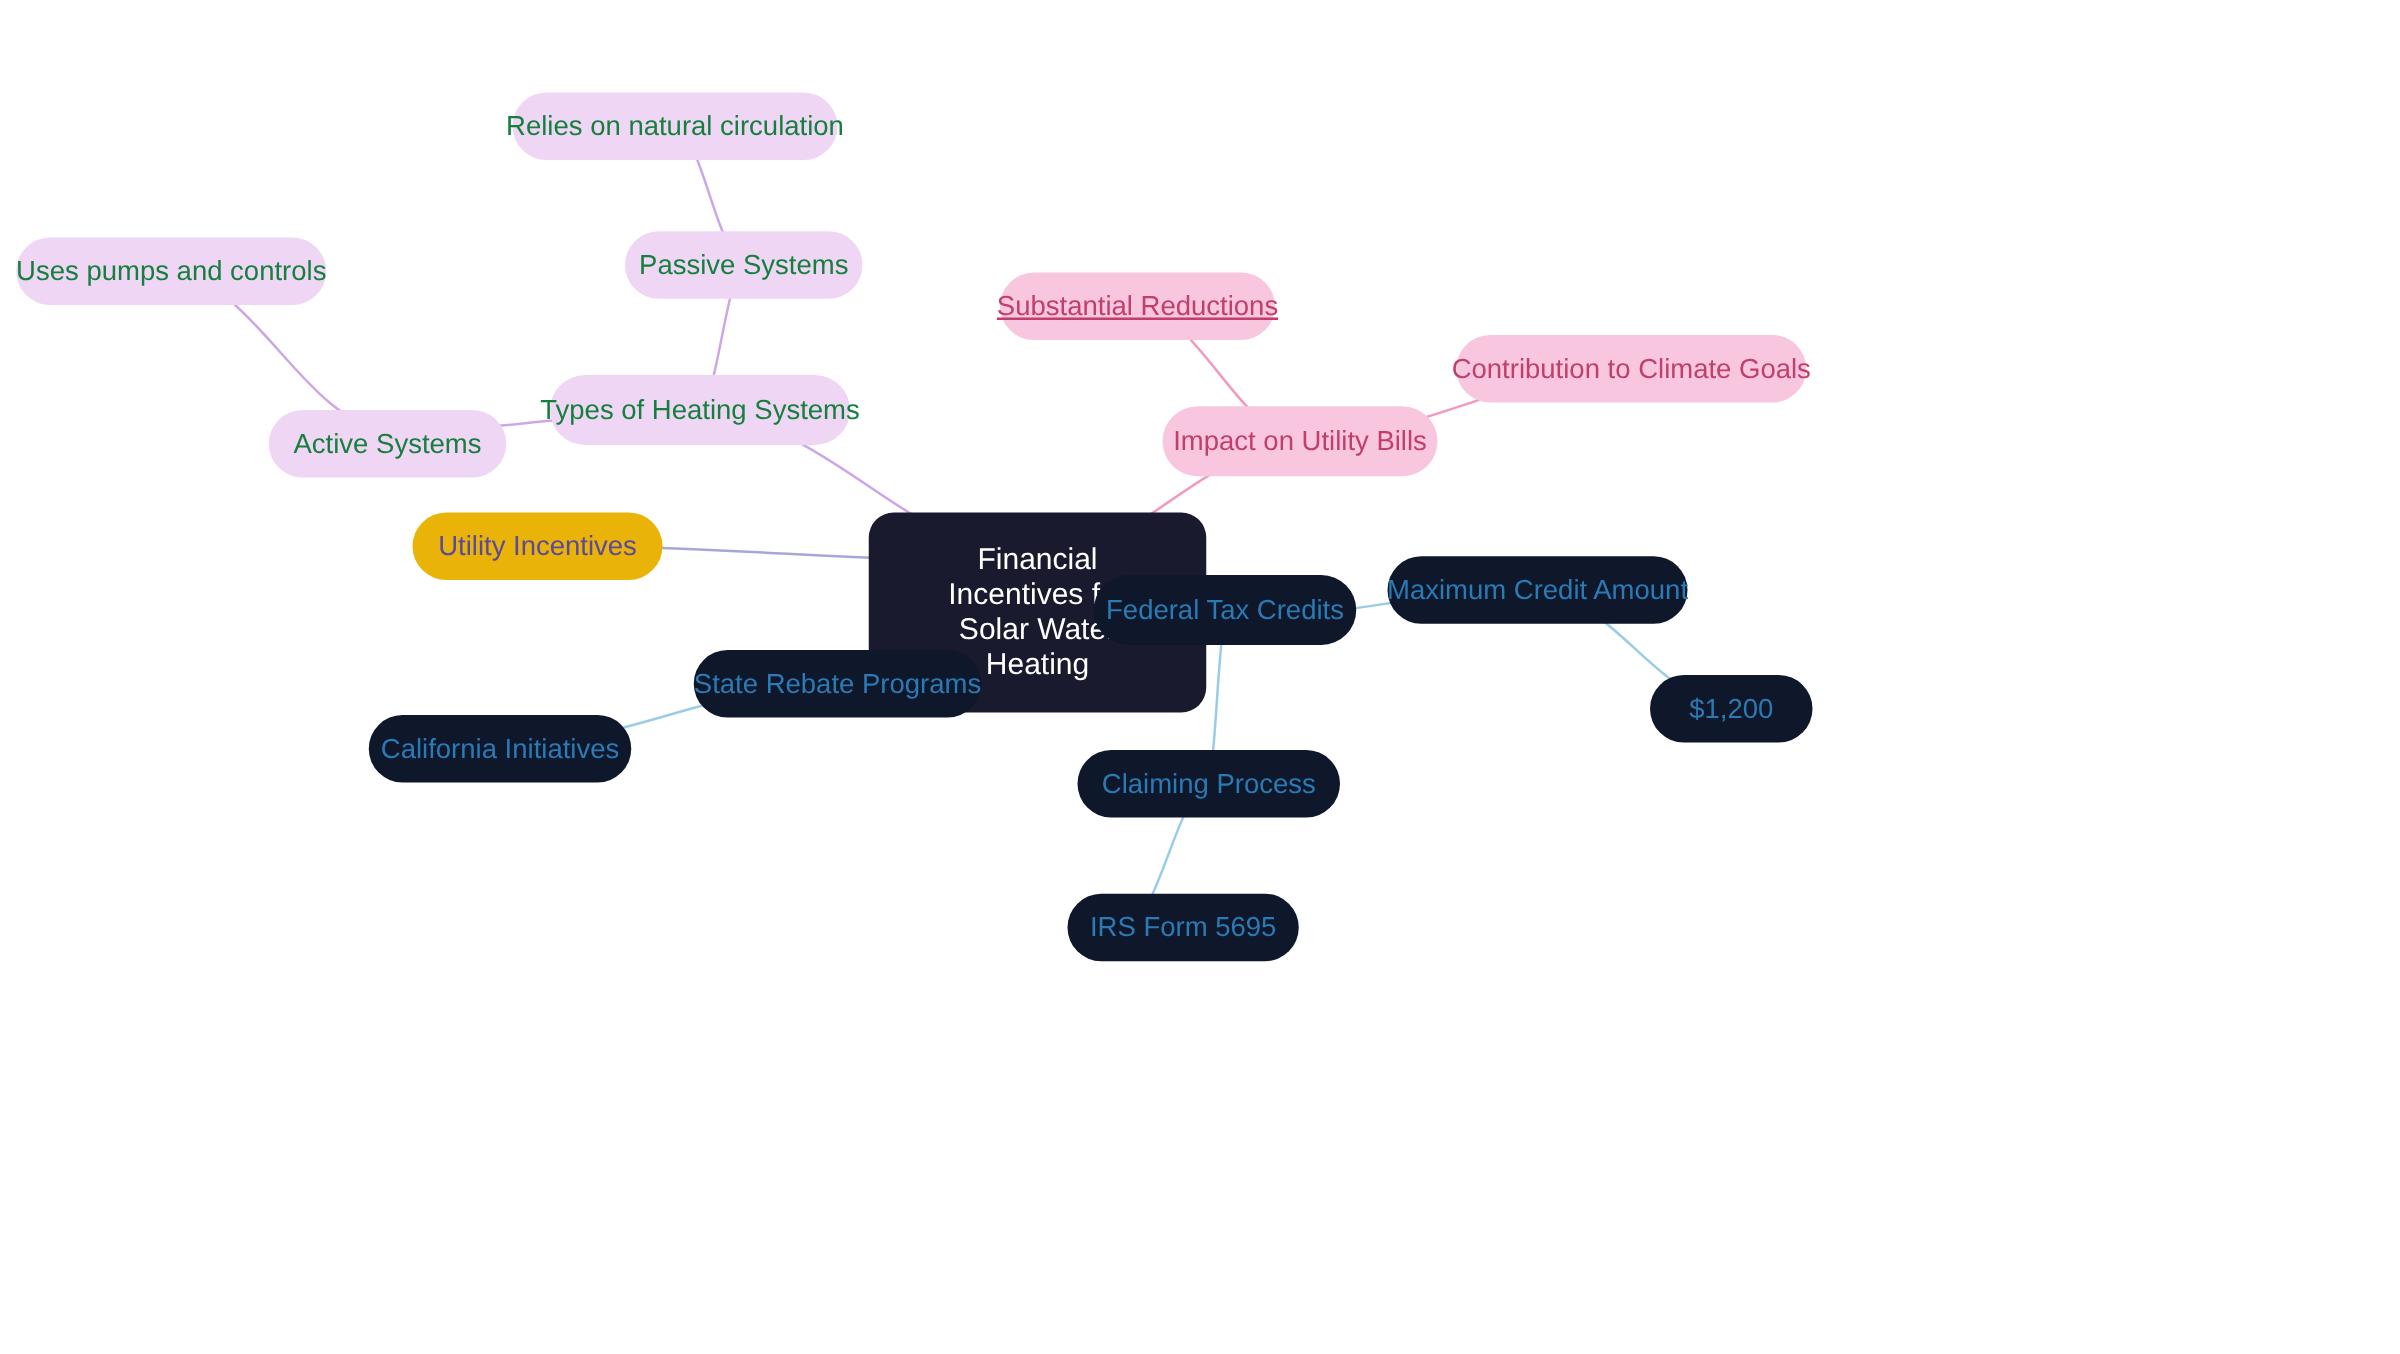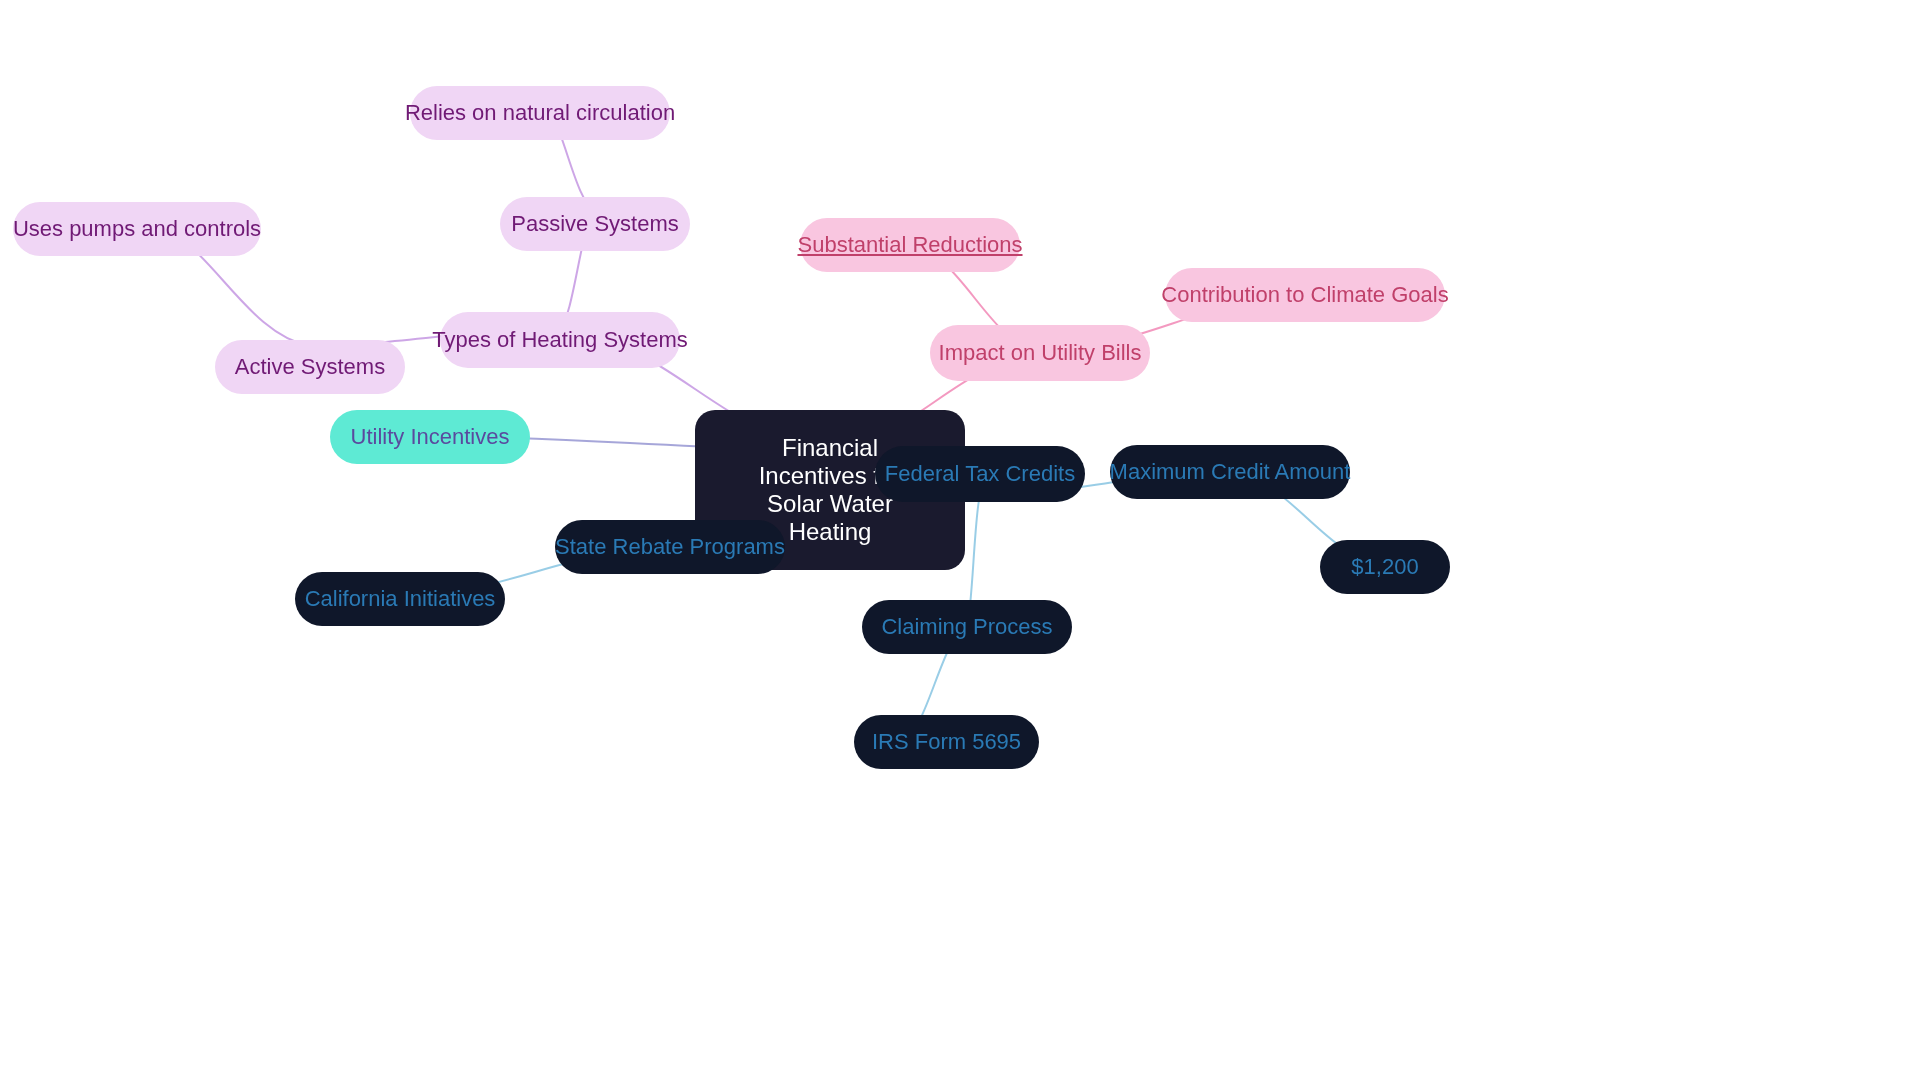--- a/index.html
+++ b/index.html
@@ -43,36 +43,35 @@
       font-size: 24px;
       font-weight: 500;
       border-radius: 20px;
       padding: 24px 40px;
       white-space: normal;
       width: 270px;
       text-align: center;
     }
     .node-purple-light {
       background: #f0d6f5;
-      color: #701a75;
+      color: #15803d;
       border: none;
-      margin-top: 12px;
     }
     .node-pink {
       background: #f9c6e0;
       color: #c0406a;
       border: none;
     }
     .node-blue-light {
       background: #0f172a;
       color: #2a7ab5;
       border: none;
     }
     .node-lavender {
-      background: #5eead4;
+      background: #eab308;
       color: #5a4a9e;
       border: none;
     }
   </style>
 </head>
 <body>
 
 <div class="mindmap-container">
   <svg class="connections" id="connections-svg">
       <path d="M 830 450 C 722 437.8, 668 340.2, 560 328" stroke="#c090e0" stroke-width="2" fill="none" opacity="0.8"></path>
@@ -98,19 +97,19 @@
       <div class="node node-purple-light" style="left: 500px; top: 185px; width: 190px; min-height: 52px;">Passive Systems</div>
       <div class="node node-purple-light" style="left: 410px; top: 74px; width: 260px; min-height: 52px;">Relies on natural circulation</div>
       <div class="node node-purple-light" style="left: 215px; top: 328px; width: 190px; min-height: 52px;">Active Systems</div>
       <div class="node node-purple-light" style="left: 13px; top: 190px; width: 248px; min-height: 52px;">Uses pumps and controls</div>
       <div class="node node-pink" style="left: 930px; top: 325px; width: 220px; min-height: 56px;">Impact on Utility Bills</div>
       <div class="node node-pink" style="left: 800px; top: 218px; width: 220px; min-height: 52px; text-decoration: underline;">Substantial Reductions</div>
       <div class="node node-pink" style="left: 1165px; top: 268px; width: 280px; min-height: 52px;">Contribution to Climate Goals</div>
       <div class="node node-lavender" style="left: 330px; top: 410px; width: 200px; min-height: 52px;">Utility Incentives</div>
       <div class="node node-blue-light" style="left: 555px; top: 520px; width: 230px; min-height: 52px;">State Rebate Programs</div>
       <div class="node node-blue-light" style="left: 295px; top: 572px; width: 210px; min-height: 52px;">California Initiatives</div>
-      <div class="node node-blue-light" style="left: 875px; top: 446px; width: 210px; min-height: 56px;">Federal Tax Credits</div>
+      <div class="node node-blue-light" style="left: 875px; top: 460px; width: 210px; min-height: 56px;">Federal Tax Credits</div>
       <div class="node node-blue-light" style="left: 862px; top: 600px; width: 210px; min-height: 52px;">Claiming Process</div>
       <div class="node node-blue-light" style="left: 854px; top: 715px; width: 185px; min-height: 52px; text-align: right;">IRS Form 5695</div>
       <div class="node node-blue-light" style="left: 1110px; top: 445px; width: 240px; min-height: 52px;">Maximum Credit Amount</div>
       <div class="node node-blue-light" style="left: 1320px; top: 540px; width: 130px; min-height: 52px;">$1,200</div>
     </div>
 </div>
 
 </body></html>

